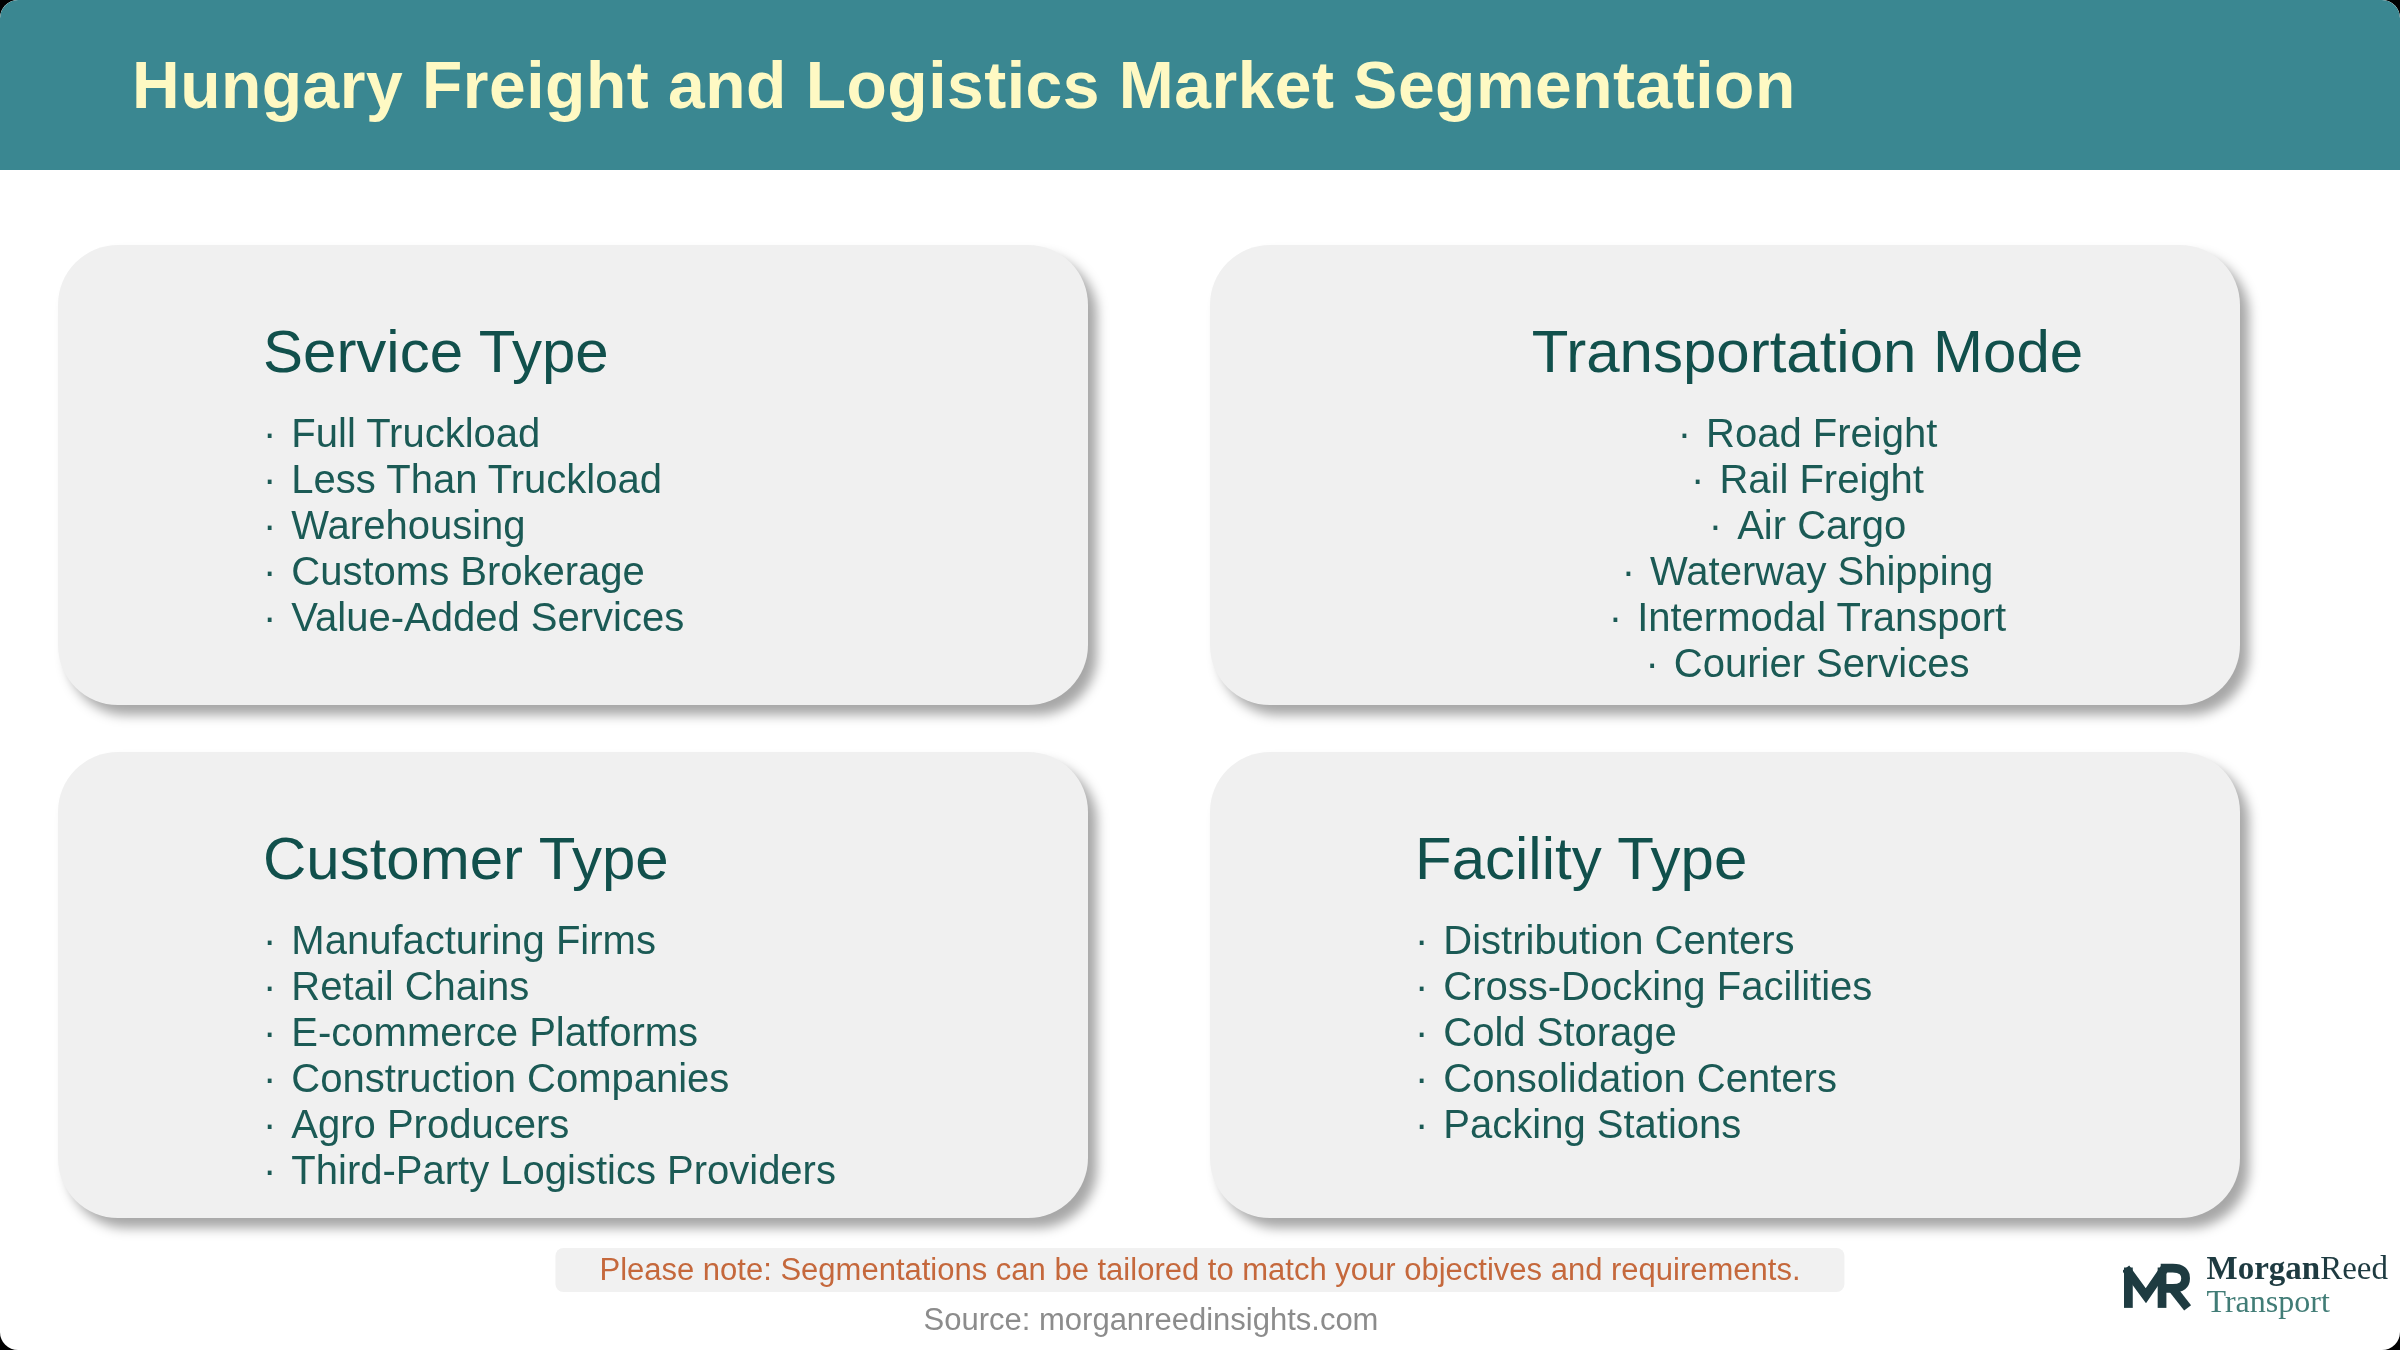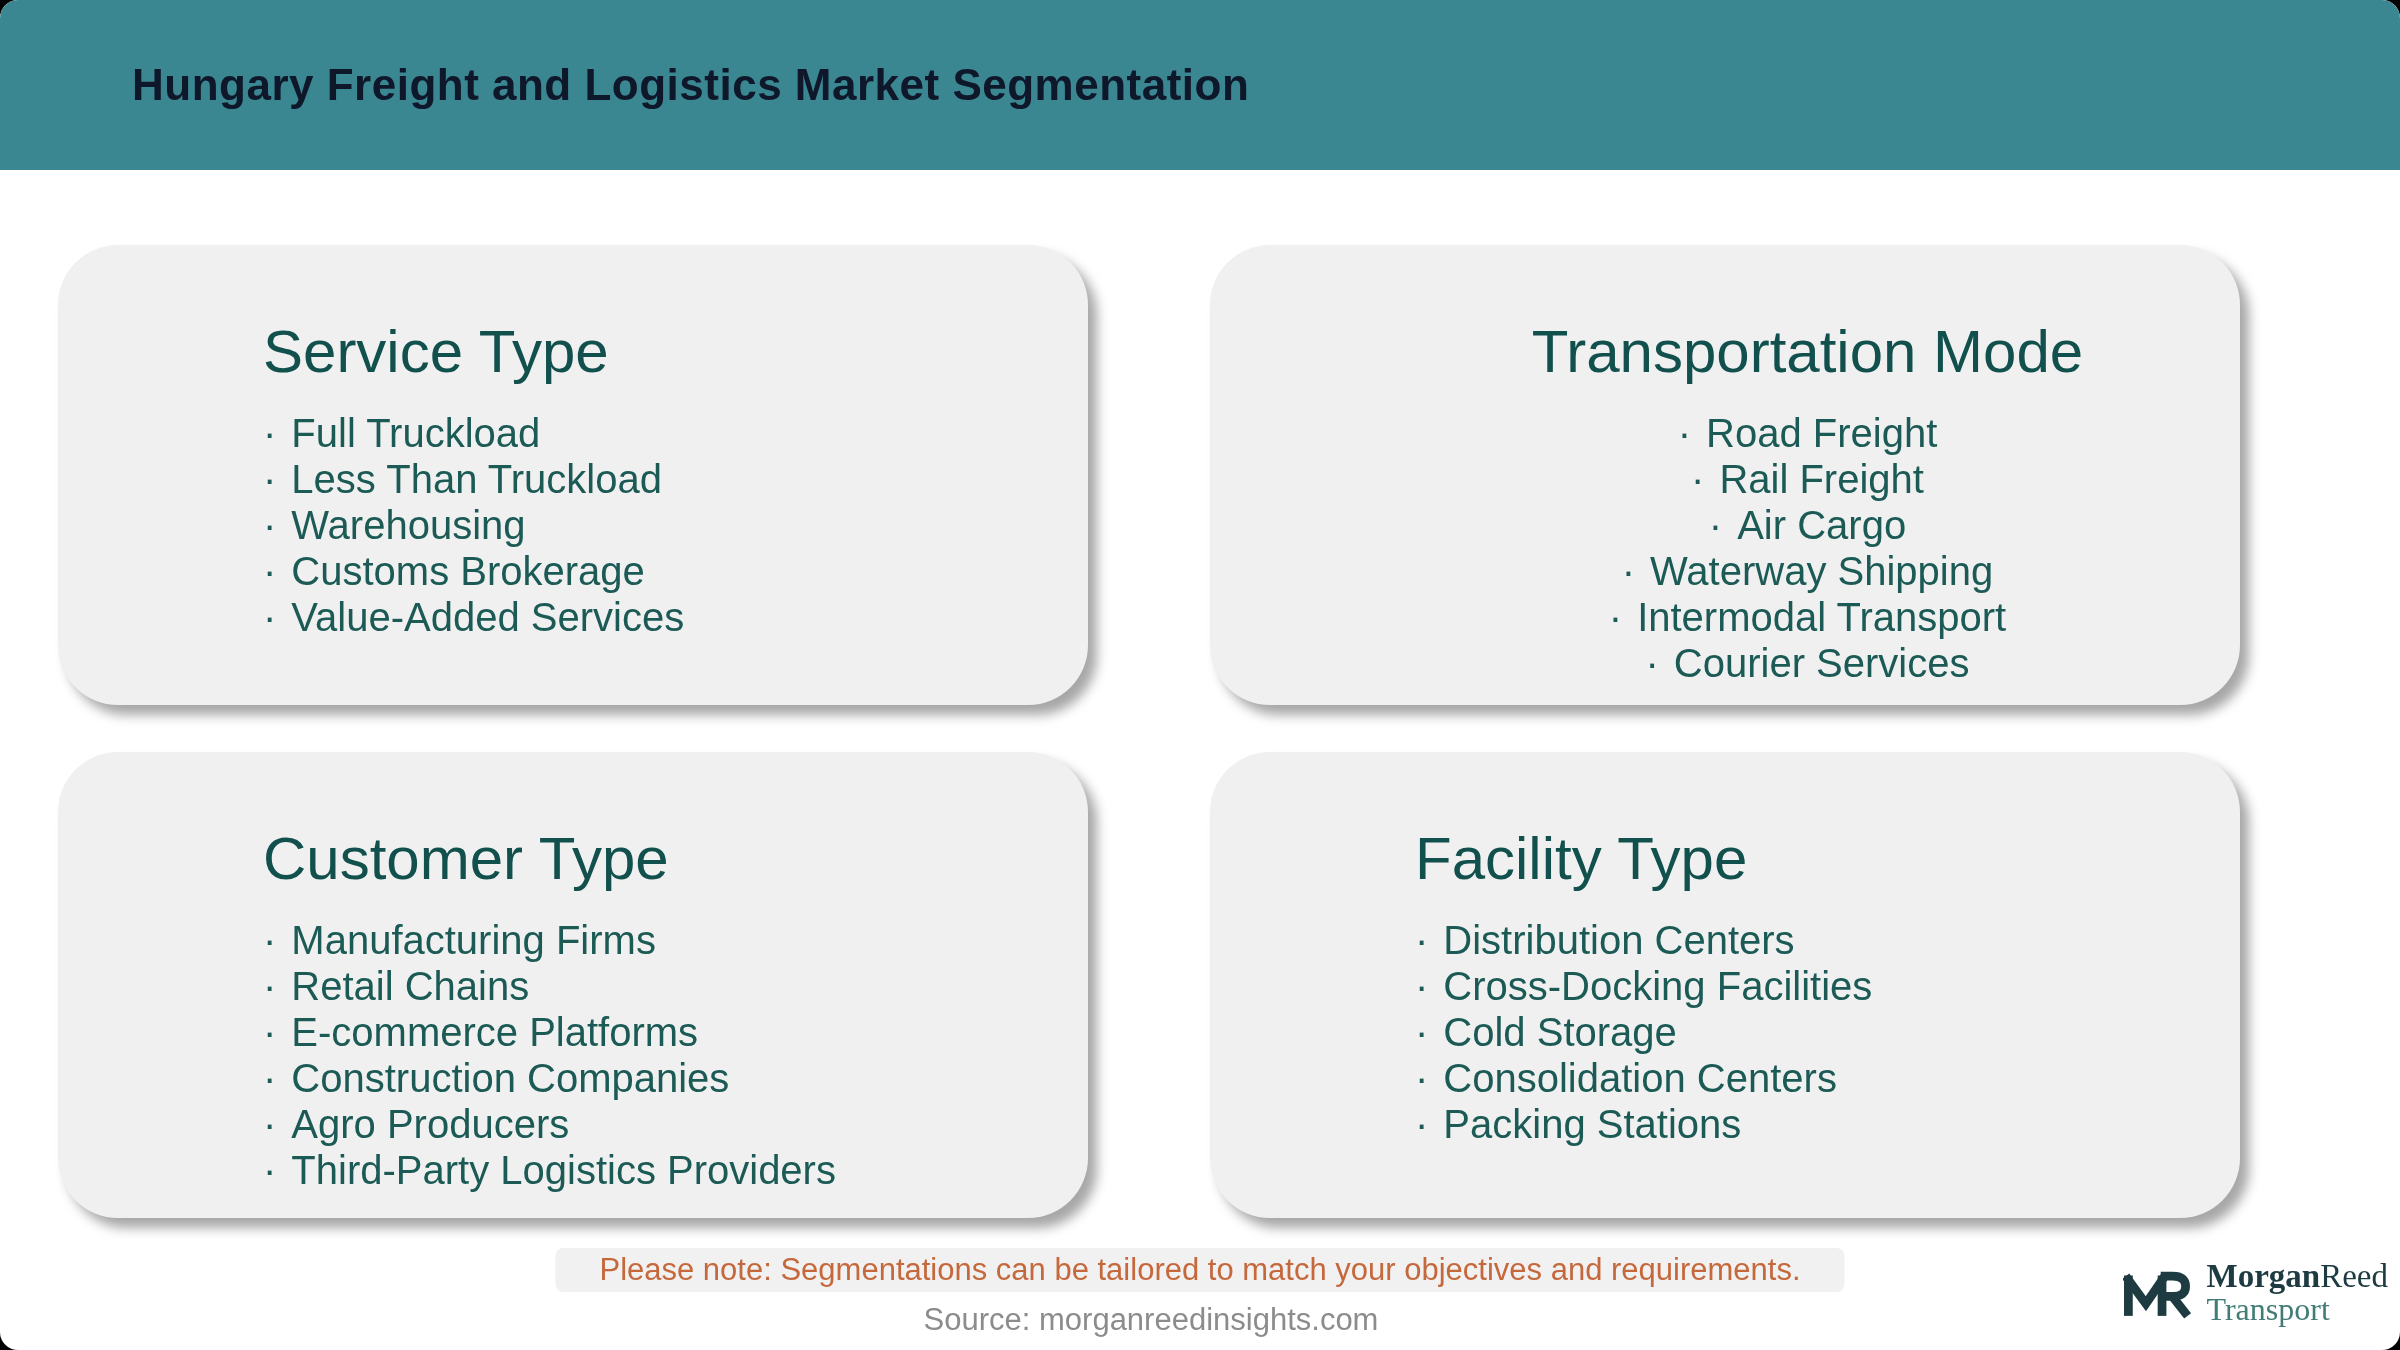--- a/index.html
+++ b/index.html
@@ -32,24 +32,24 @@
   .banner{
     position:absolute;left:0;top:0;right:0;
     height:170px;
     background:var(--teal);
     border-radius:18px 18px 0 0;
     display:flex;align-items:center;
     padding-left:132px;
   }
   .banner h1{
     margin:0;
-    font-size:44px;
+    font-size:66px;
     font-weight:700;
     letter-spacing:0.5px;
-    color:#0f172a;
+    color:#fef9c3;
   }
   .card{
     position:absolute;
     background:var(--card-bg);
     border-radius:60px;
     box-shadow:9px 10px 12px rgba(0,0,0,0.35);
     padding:56px 40px 0 205px;
   }
   .card.c0{left:58px;  top:245px; width:1030px; height:460px;}
   .card.c1{left:1210px;top:245px; width:1030px; height:460px;text-align:center;}
@@ -87,21 +87,21 @@
   .source{
     position:absolute;
     top:1302px;left:1151px;
     transform:translateX(-50%);
     font-size:31px;
     color:var(--source);
     white-space:nowrap;
   }
   .logo{
     position:absolute;
-    right:12px;bottom:24px;
+    right:12px;bottom:32px;
     display:flex;align-items:center;gap:14px;
   }
   .logo svg{width:70px;height:62px;display:block;}
   .logo-text{font-family:"Liberation Serif", serif;line-height:1.02;}
   .logo-line1{font-size:33px;color:var(--logo-dark);white-space:nowrap;}
   .logo-line1 .b{font-weight:700;}
   .logo-line2{font-size:32px;color:var(--logo-teal);}
 </style>
 </head>
 <body>

